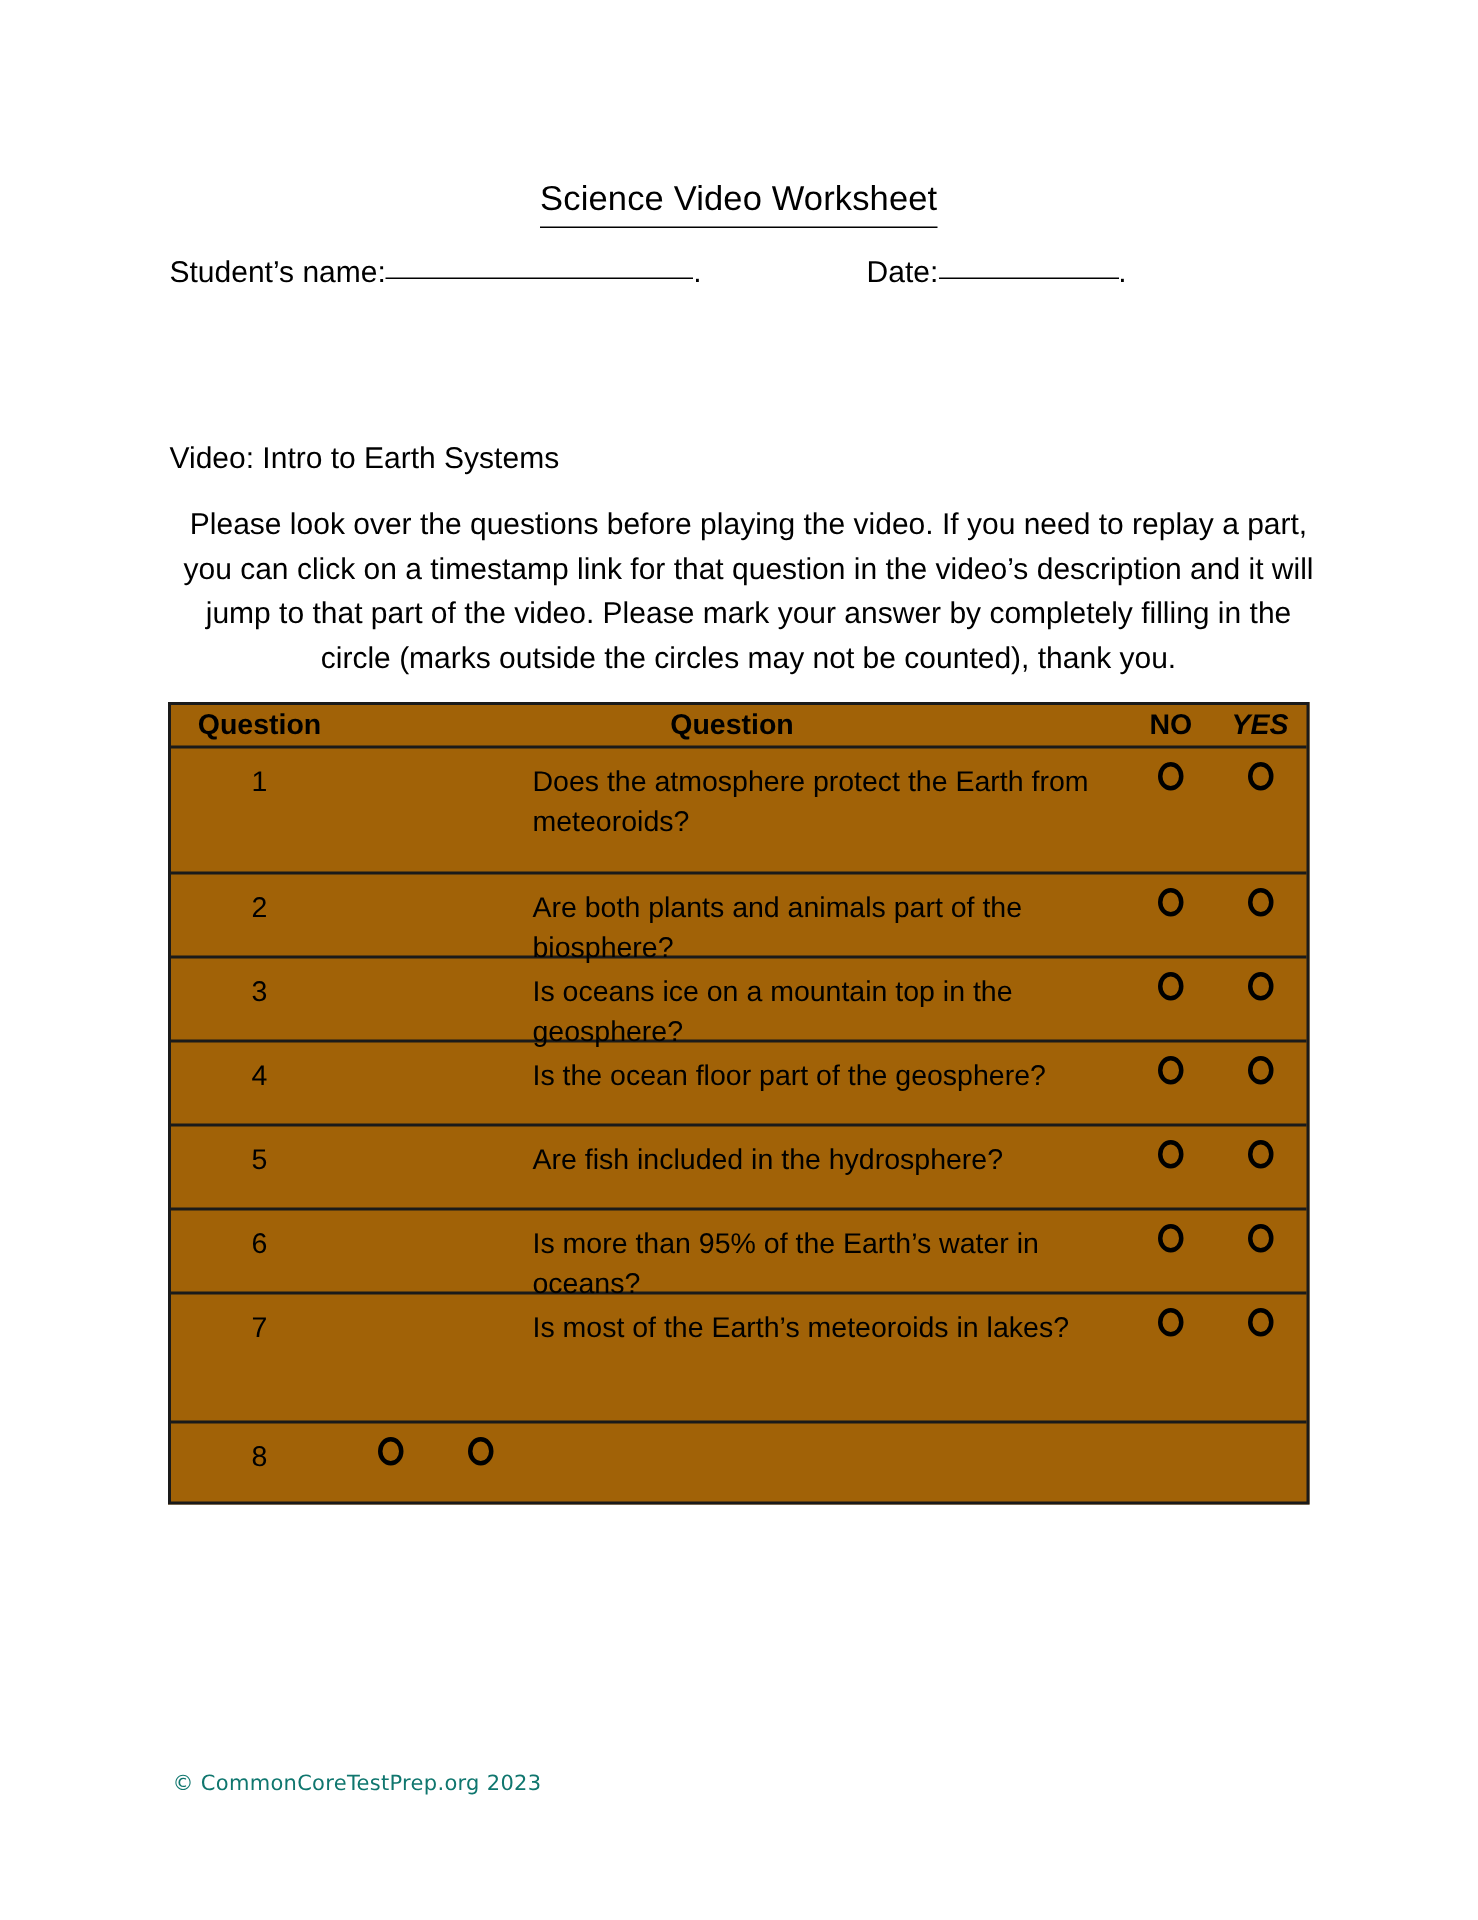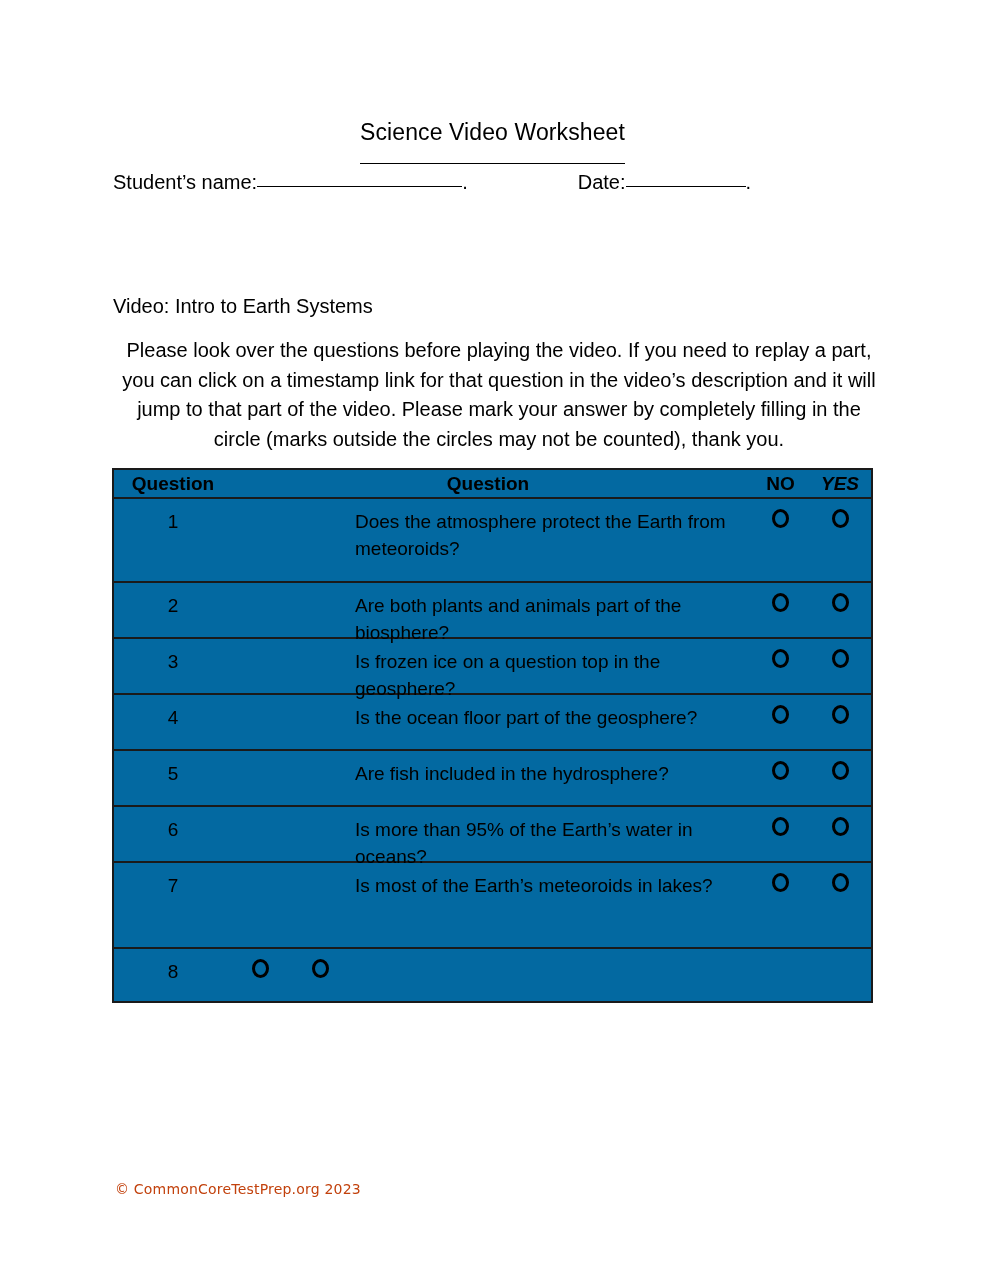--- a/index.html
+++ b/index.html
@@ -29,21 +29,21 @@
     left: 0;
     top: 118px;
     width: 985px;
     text-align: center;
     font-size: 23px;
     line-height: 28px;
     letter-spacing: 0.1px;
   }
   .doc-title span {
     border-bottom: 1.6px solid #000;
-    padding-bottom: 18px;
+    padding-bottom: 6px;
   }
 
   
   .idline {
     position: absolute;
     left: 113px;
     top: 169px;
     width: 760px;
     height: 26px;
     font-size: 20px;
@@ -87,21 +87,21 @@
   .qtable {
     position: absolute;
     left: 112px;
     top: 468px;
     width: 761px;
     border-left: 2px solid #1a1a1a;
     border-right: 2px solid #1a1a1a;
     border-top: 2px solid #1a1a1a;
     border-bottom: 2.5px solid #1a1a1a;
     box-sizing: border-box;
-    background: #0369a1;
+    background: #a16207;
   }
 
   .qrow {
     display: flex;
     align-items: flex-start;
     box-sizing: border-box;
     border-bottom: 2px solid #1a1a1a;
   }
   .qrow.last { border-bottom: none; }
 
@@ -167,21 +167,21 @@
     vertical-align: -3px;
   }
 
   
   .footer {
     position: absolute;
     left: 115px;
     top: 1181px;
     font-family: "DejaVu Sans", sans-serif;
     font-size: 14px;
-    color: #c2410c;
+    color: #0f766e;
     letter-spacing: 0.2px;
     white-space: nowrap;
   }
 </style>
 </head>
 <body>
 
 <div class="page">
 
   <div class="doc-title">
@@ -214,21 +214,21 @@
 
     <div class="qrow body h-med">
       <div class="cell-num">2</div>
       <div class="cell-q">Are both plants and animals part of the biosphere?</div>
       <div class="cell-no"><span class="bubble"></span></div>
       <div class="cell-yes"><span class="bubble"></span></div>
     </div>
 
     <div class="qrow body h-med">
       <div class="cell-num">3</div>
-      <div class="cell-q">Is frozen ice on a question top in the geosphere?</div>
+      <div class="cell-q">Is oceans ice on a mountain top in the geosphere?</div>
       <div class="cell-no"><span class="bubble"></span></div>
       <div class="cell-yes"><span class="bubble"></span></div>
     </div>
 
     <div class="qrow body h-med">
       <div class="cell-num">4</div>
       <div class="cell-q">Is the ocean floor part of the geosphere?</div>
       <div class="cell-no"><span class="bubble"></span></div>
       <div class="cell-yes"><span class="bubble"></span></div>
     </div>

